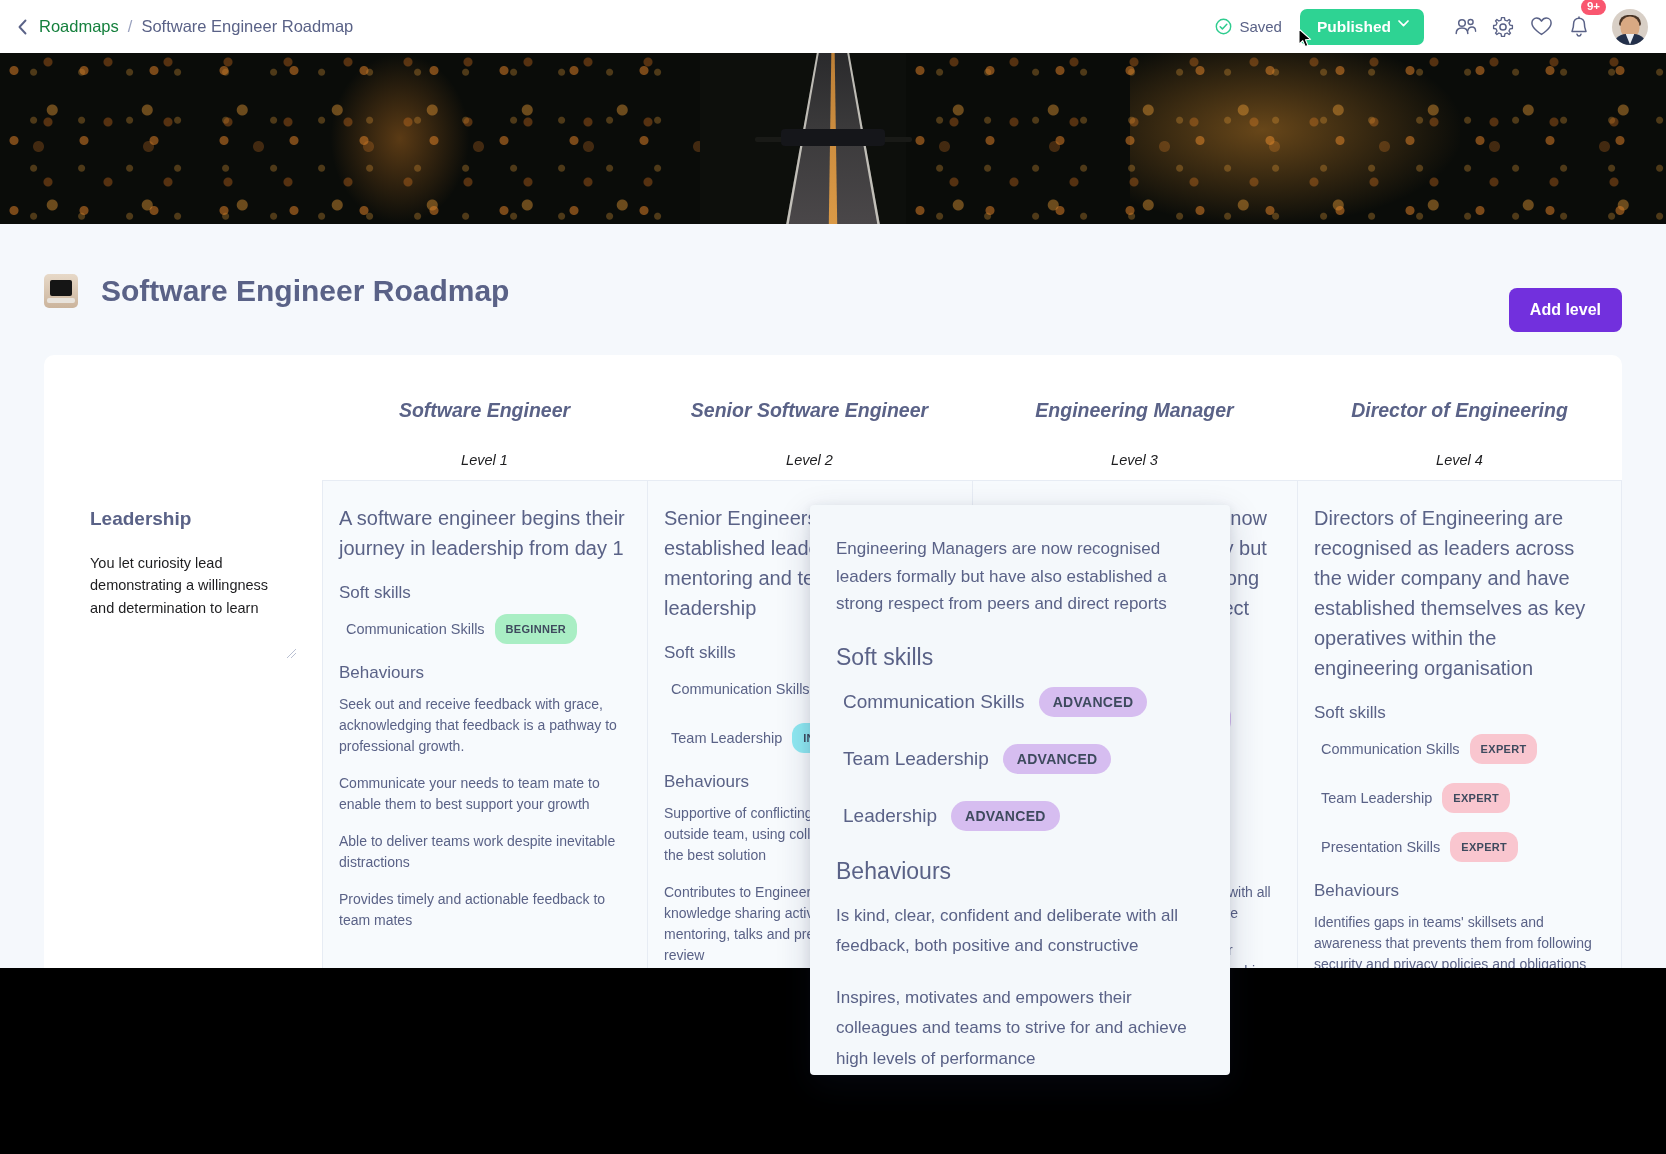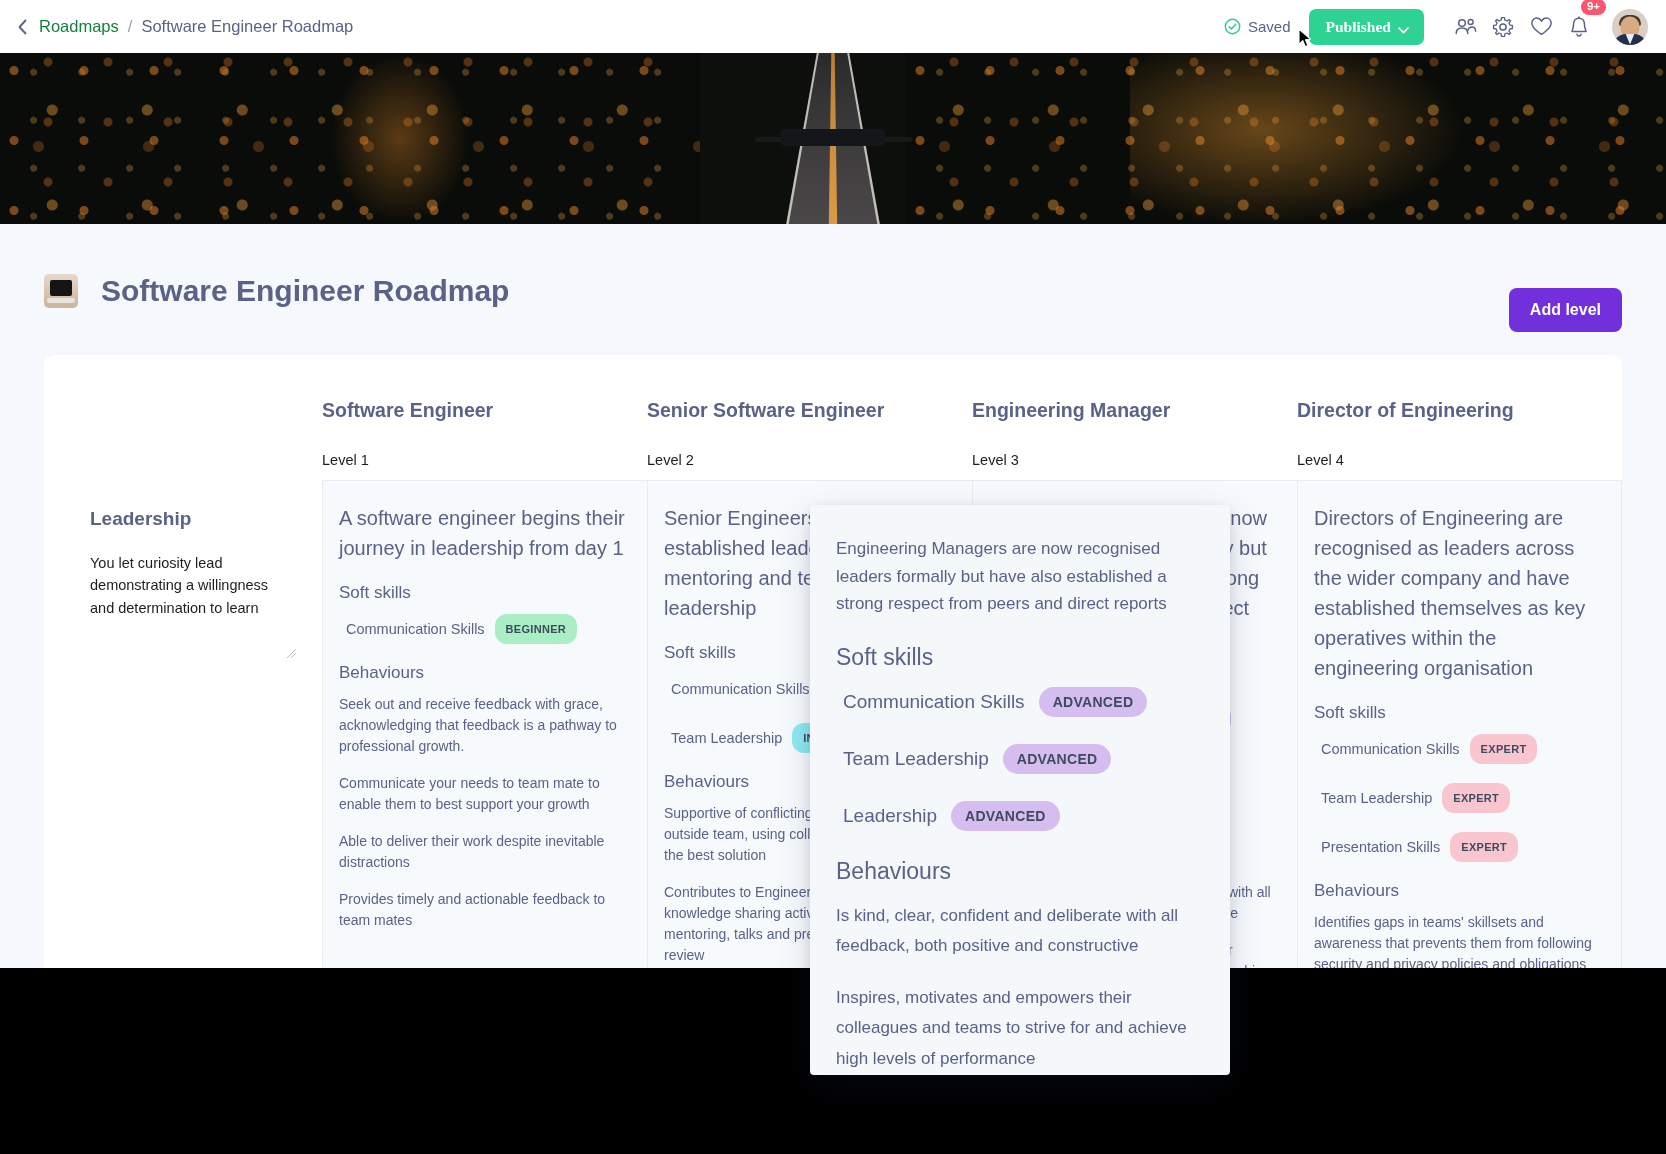--- a/index.html
+++ b/index.html
@@ -67,29 +67,29 @@
     margin-right: 18px;
   }
   .saved-check {
     width: 17px; height: 17px;
     display: inline-flex; align-items: center; justify-content: center;
     color: #2ecc8f;
   }
 
   .published-btn {
     display: inline-flex;
-    align-items: flex-end;
+    align-items: flex-start;
     gap: 7px;
     background: #2ed393;
     color: #ffffff;
     border: none;
     border-radius: 7px;
     font-size: 15.5px;
     font-weight: bold;
-    font-family: Liberation Serif, serif;
+    font-family: Liberation Sans, sans-serif;
     padding: 9px 15px 9px 17px;
     cursor: pointer;
     margin-right: 22px;
   }
   .published-btn .caret { font-size: 11px; line-height: 1; }
 
   .icon-btn {
     width: 38px; height: 38px;
     display: inline-flex;
     align-items: center;
@@ -311,21 +311,22 @@
   }
 
   .grid-inner {
     display: grid;
     grid-template-columns: 278px 1fr 1fr 1fr 1fr;
     position: relative;
   }
 
   .col-head {
     padding: 44px 0 0 0;
-    text-align: left;
+    text-align: center;
+    font-style: italic;
   }
   .role-title {
     font-size: 19.5px;
     font-weight: bold;
     color: #5a6287;
   }
   .level-label {
     margin-top: 30px;
     font-size: 14.5px;
     color: #1d1d1f;
@@ -634,21 +635,21 @@
           <div class="cell-intro">A software engineer begins their journey in leadership from day 1</div>
           <h3 class="cell-h">Soft skills</h3>
           <div class="skill-row">
             <span class="skill-name">Communication Skills</span>
             <span class="pill beginner">BEGINNER</span>
           </div>
           <h3 class="cell-h">Behaviours</h3>
           <div class="beh-list">
             <div class="beh-item">Seek out and receive feedback with grace, acknowledging that feedback is a pathway to professional growth.</div>
             <div class="beh-item">Communicate your needs to team mate to enable them to best support your growth</div>
-            <div class="beh-item">Able to deliver their work despite inevitable distractions</div>
+            <div class="beh-item">Able to deliver teams work despite inevitable distractions</div>
             <div class="beh-item">Provides timely and actionable feedback to team mates</div>
           </div>
         </div>
 
         <div class="cell">
           <div class="cell-intro">Senior Engineers should have established leadership through mentoring and technical leadership</div>
           <h3 class="cell-h">Soft skills</h3>
           <div class="skill-row">
             <span class="skill-name">Communication Skills</span>
             <span class="pill intermediate">INTERMEDIATE</span>

